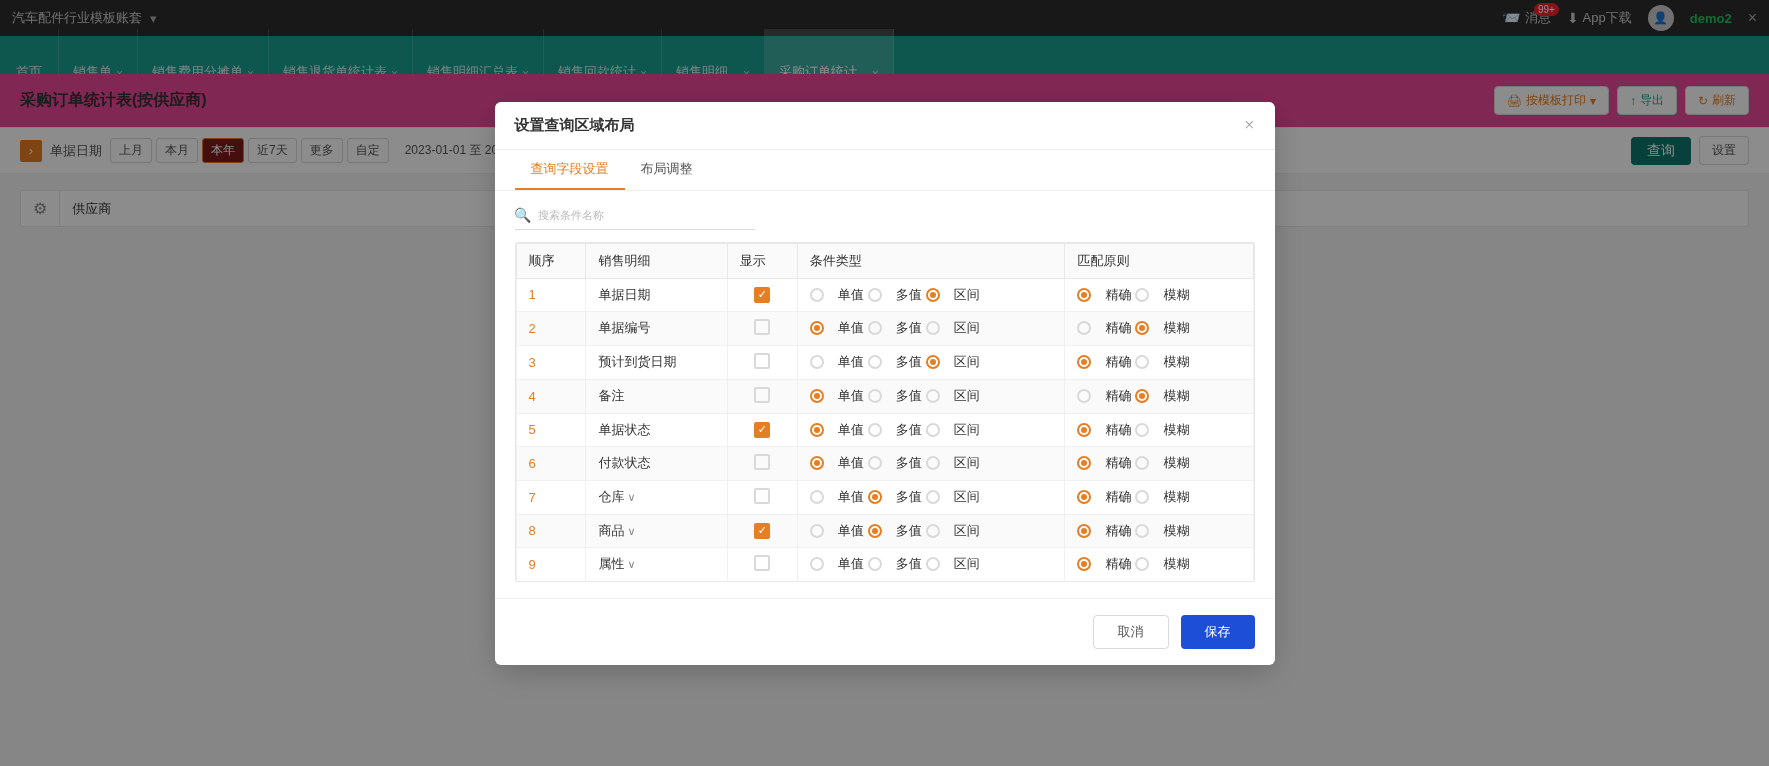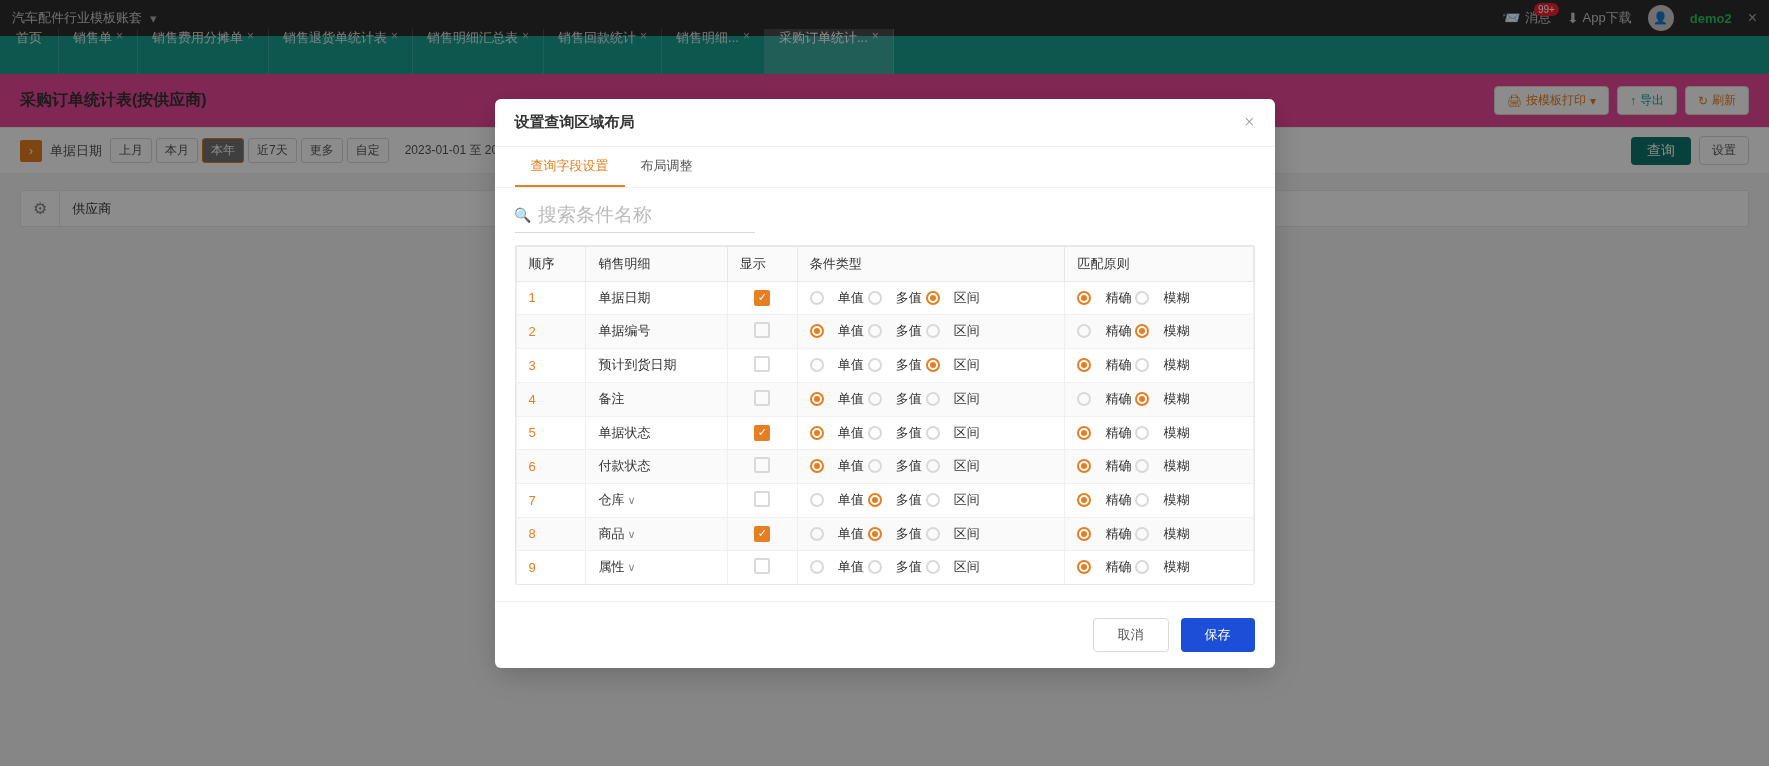--- a/index.html
+++ b/index.html
@@ -26,21 +26,21 @@
     .tab-bar {
       background: #1a9e8f;
       height: 38px;
       display: flex;
       align-items: center;
       padding: 0 0;
     }
     .tab-item {
       height: 52px;
       display: flex;
-      align-items: flex-start;
+      align-items: flex-end;
       padding: 0 14px;
       color: rgba(255,255,255,0.85);
       cursor: pointer;
       font-size: 13px;
       gap: 4px;
       border-right: 1px solid rgba(255,255,255,0.15);
     }
     .tab-item:first-child { padding: 0 16px; }
     .tab-item.active { background: rgba(255,255,255,0.15); color: white; }
     .tab-close { font-size: 12px; opacity: 0.7; }
@@ -73,21 +73,21 @@
       padding: 8px 20px;
       display: flex;
       align-items: center;
       gap: 8px;
       border-bottom: 1px solid #eee;
     }
     .filter-toggle { background: #e67e22; color: white; border: none; width: 22px; height: 22px; border-radius: 2px; cursor: pointer; font-size: 12px; }
     .filter-label { font-size: 13px; color: #555; }
     .filter-date-btns { display: flex; align-items: center; gap: 4px; }
     .date-btn { border: 1px solid #d9d9d9; background: white; padding: 3px 8px; border-radius: 3px; cursor: pointer; font-size: 12px; color: #555; }
-    .date-btn.active { background: #737373; color: white; border-color: #e67e22; }
+    .date-btn.active { background: #7f1d1d; color: white; border-color: #e67e22; }
     .date-range { font-size: 12px; color: #555; margin-left: 8px; }
     .btn-query { background: #0f766e; color: white; border: none; padding: 5px 16px; border-radius: 4px; cursor: pointer; font-size: 14px; margin-left: auto; }
     .btn-setting { border: 1px solid #d9d9d9; background: white; padding: 5px 12px; border-radius: 4px; cursor: pointer; font-size: 12px; color: #555; }
 
     
     .table-area {
       padding: 16px 20px;
     }
 
     
@@ -149,21 +149,21 @@
     
     .search-row {
       display: flex;
       align-items: center;
       border-bottom: 1px solid #d9d9d9;
       padding-bottom: 6px;
       margin-bottom: 12px;
       width: 240px;
     }
     .search-icon { color: #aaa; margin-right: 6px; font-size: 14px; }
-    .search-input { border: none; outline: none; font-size: 19px; color: #555; width: 180px; }
+    .search-input { border: none; outline: none; font-size: 11px; color: #555; width: 180px; }
     .search-input::placeholder { color: #bbb; }
 
     
     .config-table {
       width: 100%;
       border-collapse: collapse;
       font-size: 13px;
     }
     .config-table thead th {
       background: #fafafa;

